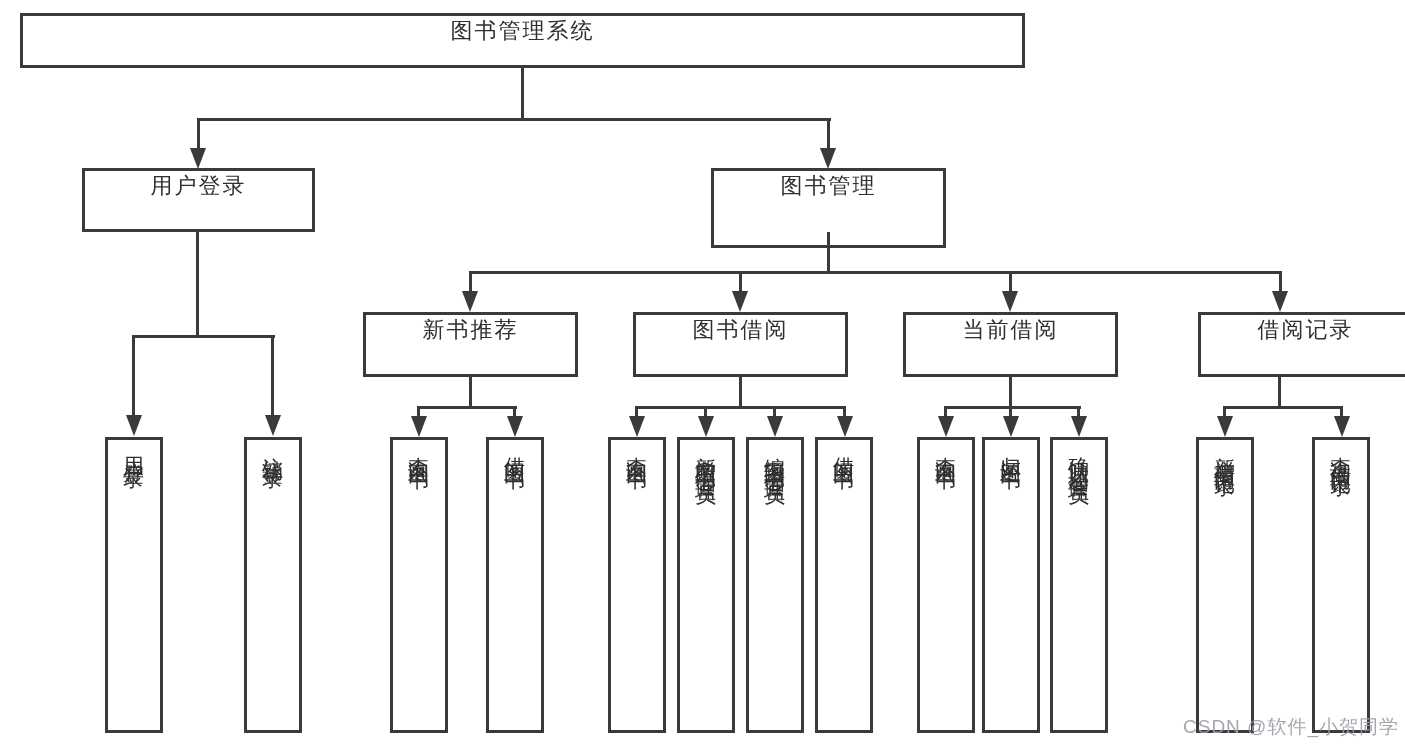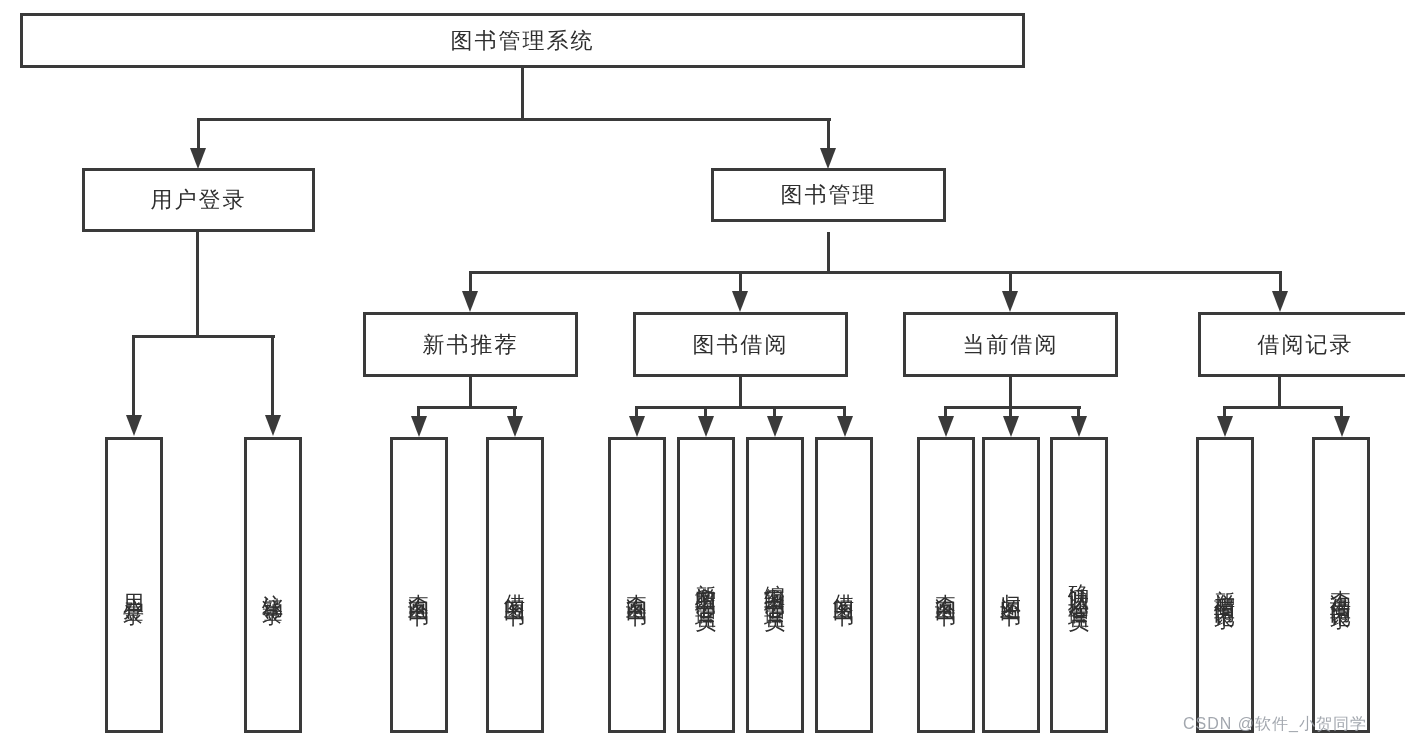--- a/index.html
+++ b/index.html
@@ -13,42 +13,42 @@
     width:1405px;height:747px;
     background:#ffffff;
     font-family:"Liberation Sans","DejaVu Sans",sans-serif;
     overflow:hidden;
   }
   .box{
     position:absolute;
     box-sizing:border-box;
     border:3px solid var(--line);
     background:#fff;
-    display:flex;align-items:center;justify-content:center;
+    display:flex;justify-content:center;
     color:var(--text);
   }
   .box.h span{font-size:22px;letter-spacing:2px;white-space:nowrap;}
   .box.v span{
     writing-mode:vertical-rl;
     text-orientation:mixed;
     font-size:21px;
     letter-spacing:4px;
     line-height:1;
   }
   .ln{position:absolute;background:var(--line);}
   .ah{
     position:absolute;width:0;height:0;
     border-left:8px solid transparent;
     border-right:8px solid transparent;
     border-top:21px solid var(--line);
   }
   .watermark{
     position:absolute;
     left:1183px;top:714px;
-    font-size:16px;
+    font-size:19px;
     letter-spacing:1px;
     color:var(--wm);
     opacity:.92;
     white-space:nowrap;
     z-index:5;
   }
 </style>
 </head>
 <body>
 
@@ -61,21 +61,21 @@
   <div class="ln" style="left:521px;top:68px;width:3px;height:53px;"></div>
   <div class="ln" style="left:197px;top:118px;width:634px;height:3px;"></div>
   <div class="ln" style="left:197px;top:121px;width:3px;height:29px;"></div>
   <div class="ah" style="left:190px;top:148px;"></div>
   <div class="ln" style="left:827px;top:121px;width:3px;height:29px;"></div>
   <div class="ah" style="left:820px;top:148px;"></div>
 
   <div class="box h" style="left:82px;top:168px;width:233px;height:64px;">
     <span>用户登录</span>
   </div>
-  <div class="box h" style="left:711px;top:168px;width:235px;height:54px;">
+  <div class="box h" style="left:711px;top:168px;width:235px;height:80px;">
     <span>图书管理</span>
   </div>
 
   <div class="ln" style="left:827px;top:232px;width:3px;height:42px;"></div>
   <div class="ln" style="left:469px;top:271px;width:813px;height:3px;"></div>
   <div class="ln" style="left:469px;top:274px;width:3px;height:18px;"></div>
   <div class="ah" style="left:462px;top:291px;"></div>
   <div class="ln" style="left:739px;top:274px;width:3px;height:18px;"></div>
   <div class="ah" style="left:732px;top:291px;"></div>
   <div class="ln" style="left:1009px;top:274px;width:3px;height:18px;"></div>

